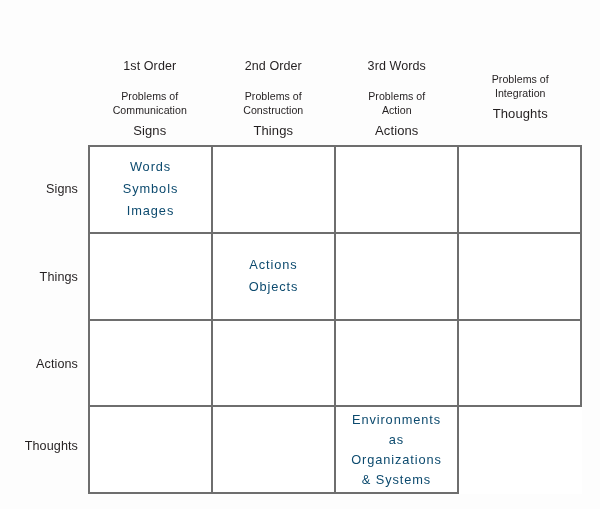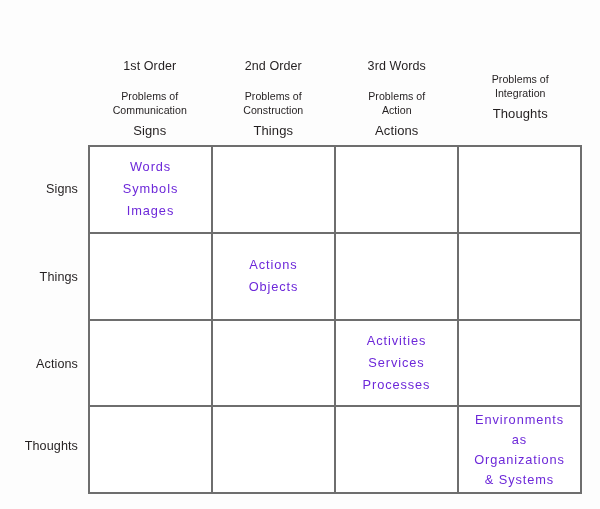--- a/index.html
+++ b/index.html
@@ -103,21 +103,21 @@
     display: flex;
     align-items: center;
     justify-content: center;
     padding: 2px 4px;
   }
   .cell-text {
     text-align: center;
     font-size: 12.8px;
     line-height: 22px;
     letter-spacing: 0.9px;
-    color: #6d28d9;
+    color: #0c4a6e;
     white-space: pre-line;
   }
 </style>
 </head>
 <body>
 
 <div id="page">
 
 
   <div id="col-headers">
@@ -181,25 +181,20 @@
         <span class="cell-text"></span>
       </div>
 
     <div class="cell">
         <span class="cell-text"></span>
       </div>
     <div class="cell">
         <span class="cell-text"></span>
       </div>
     <div class="cell">
-        <span class="cell-text">Activities
-Services
-Processes</span>
-      </div>
-    <div class="cell">
         <span class="cell-text"></span>
       </div>
 
     <div class="cell">
         <span class="cell-text"></span>
       </div>
     <div class="cell">
         <span class="cell-text"></span>
       </div>
     <div class="cell">

